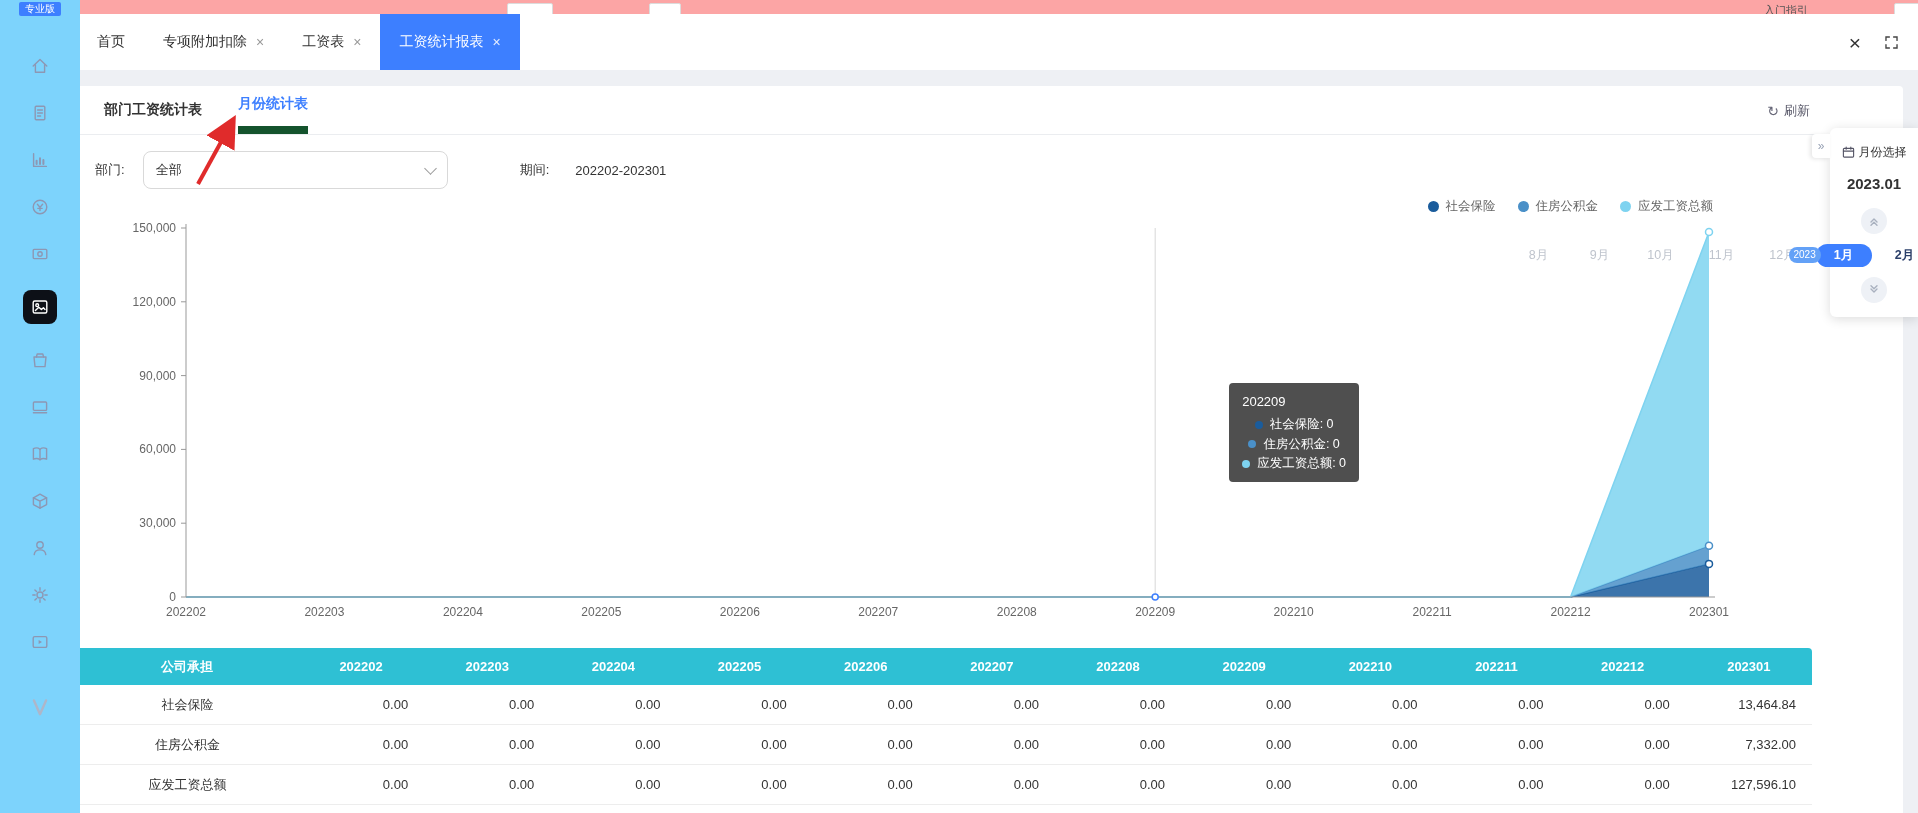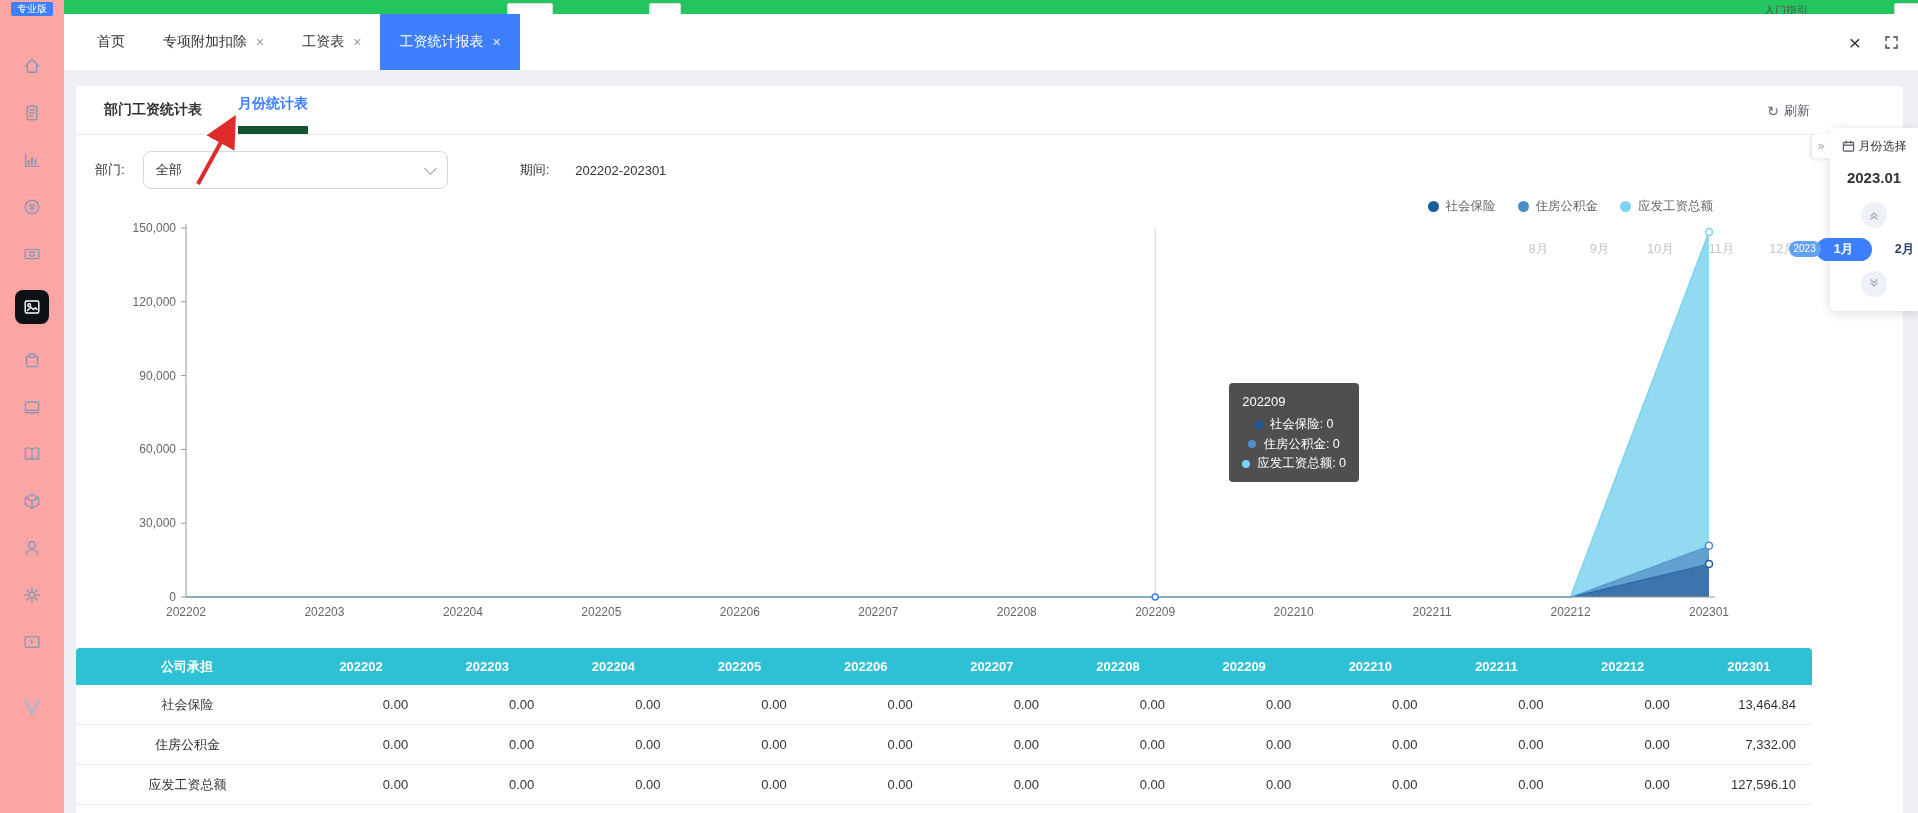--- a/index.html
+++ b/index.html
@@ -1,31 +1,31 @@
 <!DOCTYPE html>
 <html><head>
 <meta charset="utf-8">
 <style>
   html,body{margin:0;padding:0;overflow:hidden;}
   body{width:1918px;height:813px;position:relative;background:#eef0f4;
        font-family:"Liberation Sans","DejaVu Sans",sans-serif;font-size:13px;color:#333;}
 
   
-  .sidebar{position:absolute;left:0;top:0;width:64px;height:813px;background:#fca5a5;
+  .sidebar{position:absolute;left:0;top:0;width:80px;height:813px;background:#7dd3fc;
            display:flex;flex-direction:column;align-items:center;z-index:8;gap:19px;}
   .edition-badge{margin-top:2px;background:#3d7fff;color:#fff;font-size:10px;line-height:14px;
                  padding:0 6px;border-radius:2px;white-space:nowrap;}
   .side-icons{display:flex;flex-direction:column;align-items:center;gap:25px;margin-top:20px;}
   .side-icon{width:22px;height:22px;display:flex;align-items:center;justify-content:center;
              color:#8d97b3;cursor:pointer;}
   .side-icon.active{width:34px;height:34px;background:#0d1017;border-radius:8px;color:#fff;}
   .side-logo{margin-top:24px;}
 
   
-  .topstrip{position:absolute;left:64px;top:0;right:0;height:14px;background:#22c55e;overflow:hidden;z-index:4;}
+  .topstrip{position:absolute;left:64px;top:0;right:0;height:14px;background:#fca5a5;overflow:hidden;z-index:4;}
   .ts-box{position:absolute;top:3px;height:18px;background:#fff;border:1px solid #dcdcdc;border-radius:2px;}
   .ts-guide{position:absolute;top:3px;left:1700px;font-size:11px;color:#555;white-space:nowrap;cursor:pointer;}
 
   
   .tabbar{position:absolute;left:64px;top:14px;right:0;height:56px;background:#fff;
           display:flex;align-items:stretch;z-index:4;}
   .wtab-list{display:flex;align-items:stretch;padding-left:14px;}
   .wtab{display:flex;align-items:center;gap:9px;padding:0 19px;font-size:14px;color:#333;cursor:pointer;white-space:nowrap;}
   .wtab .close{color:#999;font-size:14px;}
   .wtab.active{background:#3d7fff;color:#fff;}
@@ -77,21 +77,21 @@
   tbody td.first{text-align:center;padding-right:0;}
 
   
   .month-panel{position:absolute;right:0;top:128px;width:88px;background:#fff;
                border-radius:6px 0 0 6px;box-shadow:0 2px 12px rgba(0,0,0,0.14);
                display:flex;flex-direction:column;align-items:center;padding:10px 0 14px;z-index:10;}
   .collapse-btn{position:absolute;right:88px;top:6px;width:18px;height:24px;background:#fff;
                 border-radius:4px 0 0 4px;box-shadow:-2px 1px 4px rgba(0,0,0,0.10);
                 display:flex;align-items:center;justify-content:center;color:#98a2b5;
                 font-size:12px;cursor:pointer;}
-  .mp-title{font-size:12px;color:#333;display:flex;gap:4px;align-items:center;}
+  .mp-title{font-size:12px;color:#333;display:flex;gap:4px;align-items:center;margin-top:6px;}
   .cal{display:flex;color:#556;}
   .mp-current{font-size:15px;font-weight:700;color:#333;margin-top:14px;}
   .mp-nav{width:26px;height:26px;border-radius:50%;background:#eef1f6;display:flex;
           align-items:center;justify-content:center;margin-top:16px;cursor:pointer;color:#a9b1bf;}
   .mp-nav.down{margin-top:10px;}
   .mp-months{display:flex;flex-direction:row;gap:5px;margin-top:10px;align-items:center;}
   .mp-month{position:relative;width:56px;height:23px;line-height:23px;text-align:center;
             font-size:12.5px;border-radius:12px;color:#2b3f69;font-weight:700;cursor:pointer;}
   .mp-month.muted{color:#bfc4cd;font-weight:400;}
   .mp-month.active{background:#3d7fff;color:#fff;}

